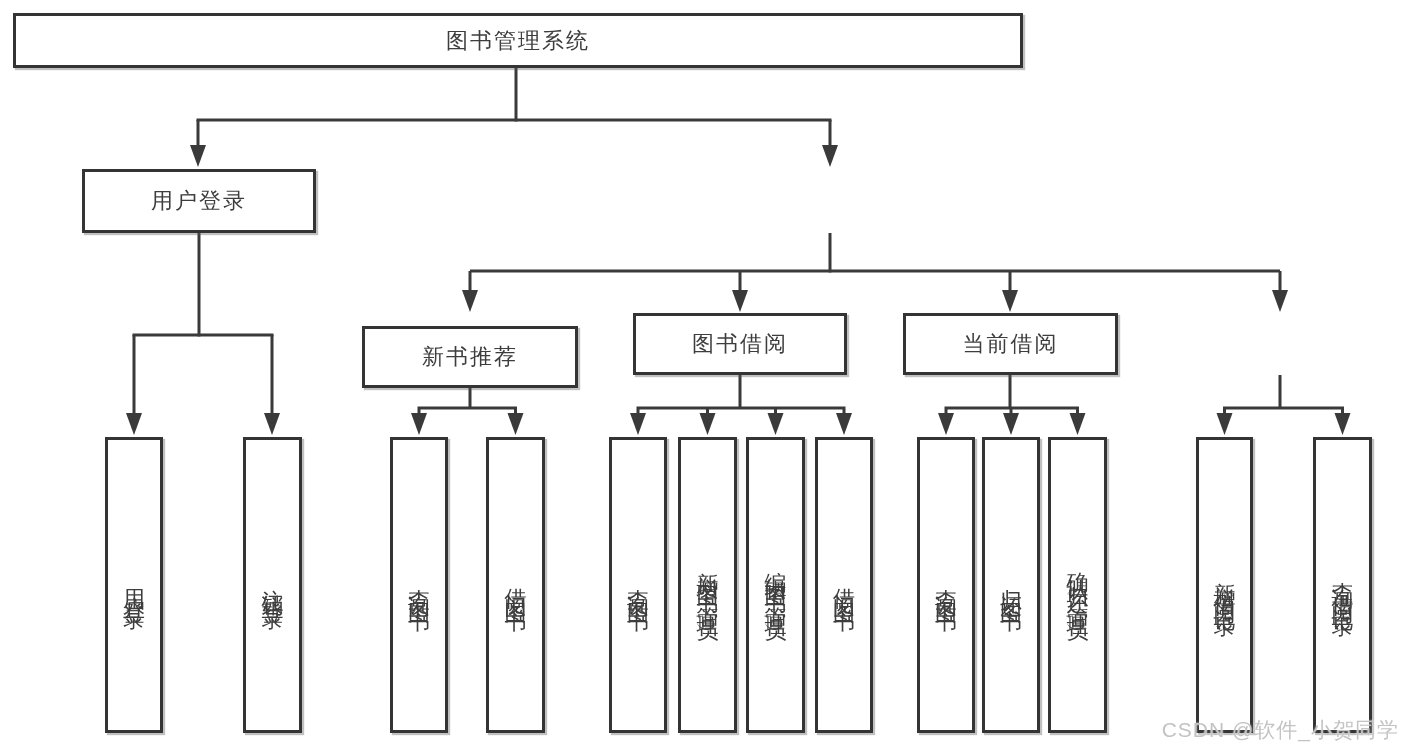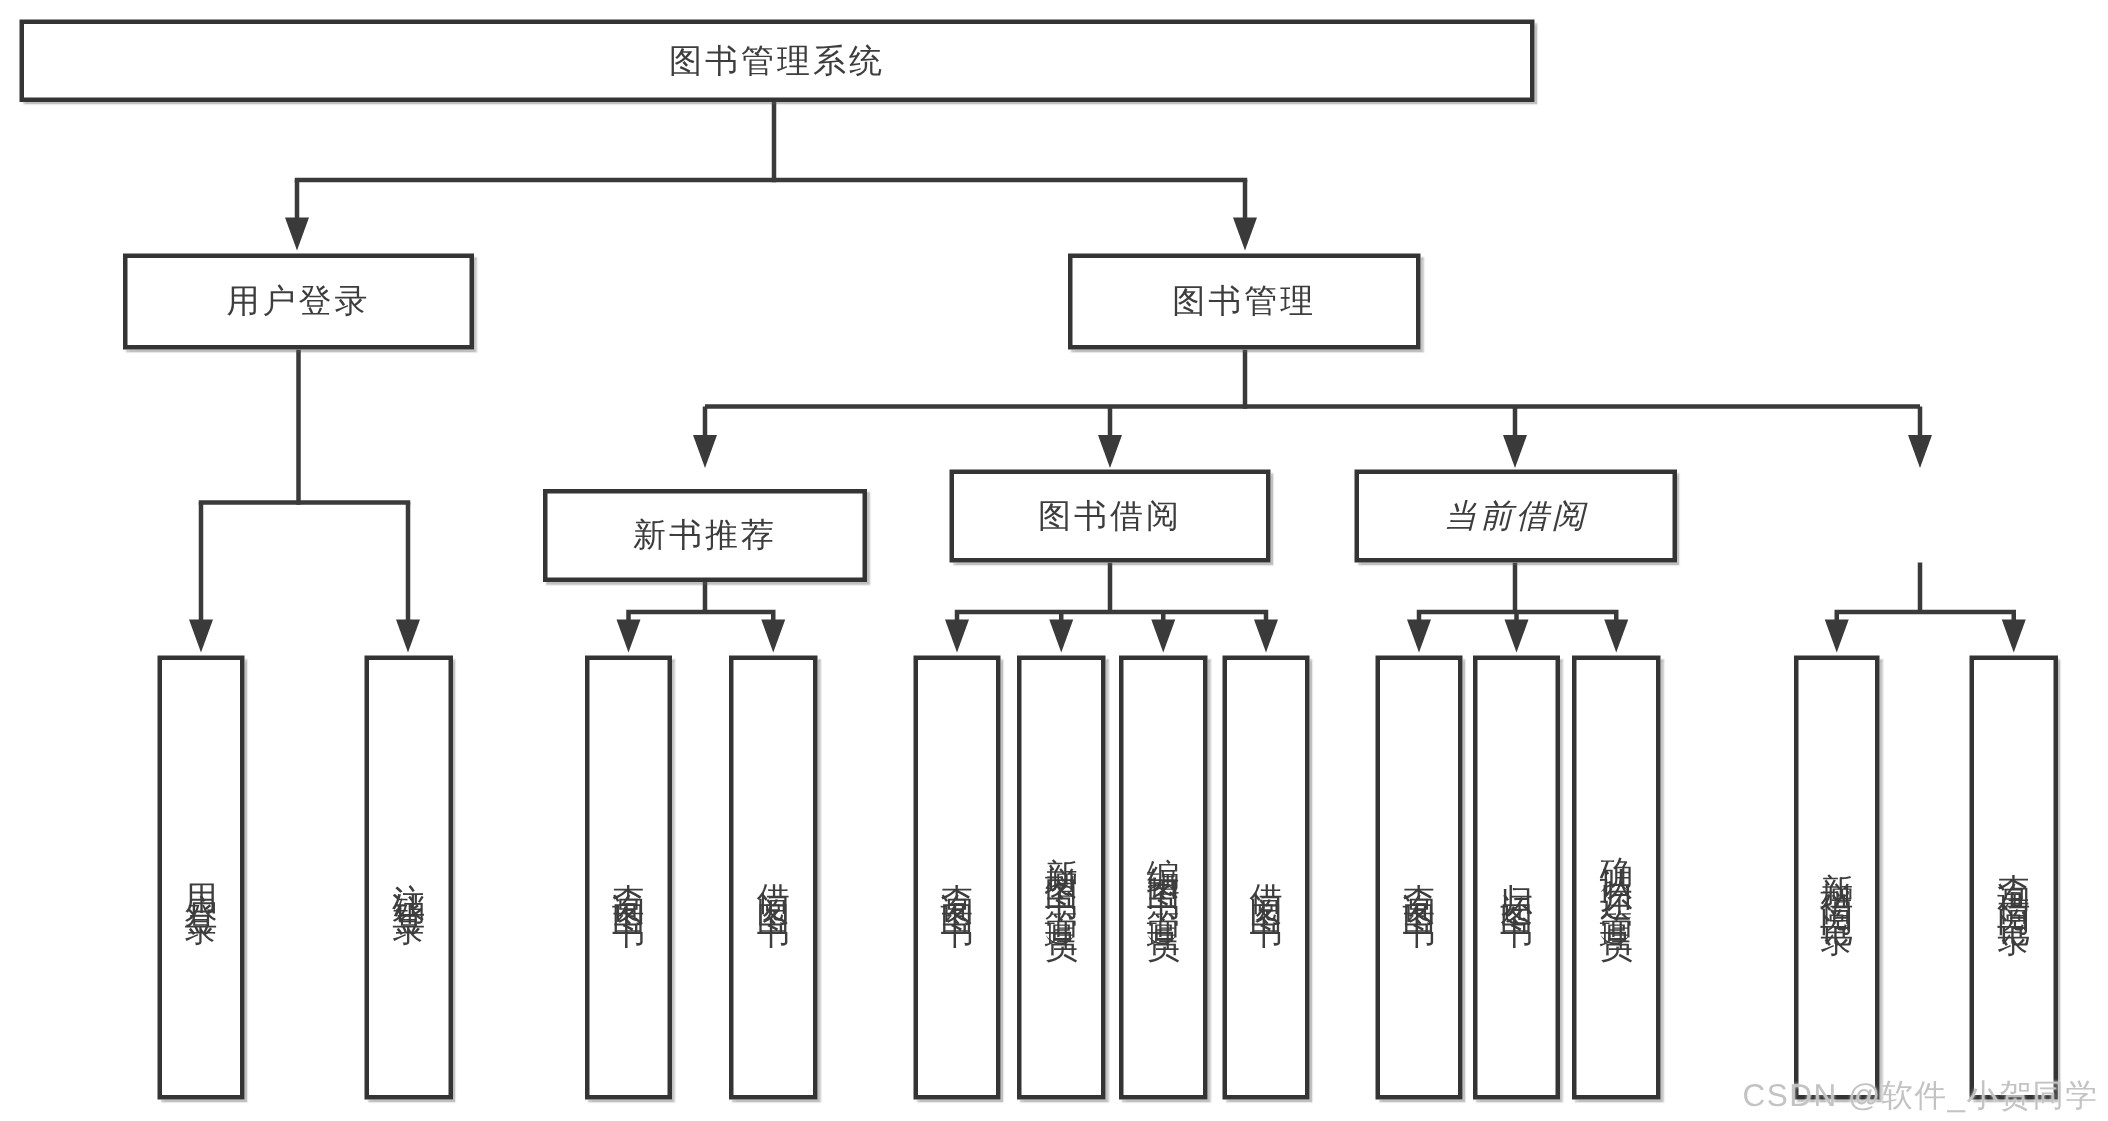--- a/index.html
+++ b/index.html
@@ -17,21 +17,21 @@
   .box.v span {
     writing-mode:vertical-rl; text-orientation:mixed;
     font-size:22px; letter-spacing:7px; line-height:1;
   }
   
   .pos-root  { left:13px;  top:13px;  width:1010px; height:55px; }
   .pos-login { left:82px;  top:169px; width:234px;  height:64px; }
   .pos-mgmt  { left:712px; top:169px; width:235px;  height:64px; }
   .pos-l3-0  { left:362px; top:313px; width:216px;  height:62px;margin-top:13px; }
   .pos-l3-1  { left:633px; top:313px; width:214px;  height:62px; }
-  .pos-l3-2  { left:903px; top:313px; width:215px;  height:62px;font-style:italic; }
+  .pos-l3-2  { left:903px; top:313px; width:215px;  height:62px; }
   .pos-l3-3  { left:1172px;top:313px; width:215px;  height:62px; }
   .leaf { top:437px; height:296px; }
   .pos-g1a { left:105px;  width:58px; }
   .pos-g1b { left:243px;  width:59px; }
   .pos-g2a { left:390px;  width:58px; }
   .pos-g2b { left:486px;  width:59px; }
   .pos-g3a { left:609px;  width:58px; }
   .pos-g3b { left:678px;  width:59px; }
   .pos-g3c { left:746px;  width:59px; }
   .pos-g3d { left:815px;  width:58px; }
@@ -97,23 +97,20 @@
     </g>
   </svg>
 
   <div class="box h pos-root">
     <span>图书管理系统</span>
   </div>
 
   <div class="box h pos-login">
     <span>用户登录</span>
   </div>
-  <div class="box h pos-mgmt">
-    <span>图书管理</span>
-  </div>
 
   <div class="box h pos-l3-0">
     <span>新书推荐</span>
   </div>
   <div class="box h pos-l3-1">
     <span>图书借阅</span>
   </div>
   <div class="box h pos-l3-2">
     <span>当前借阅</span>
   </div>

